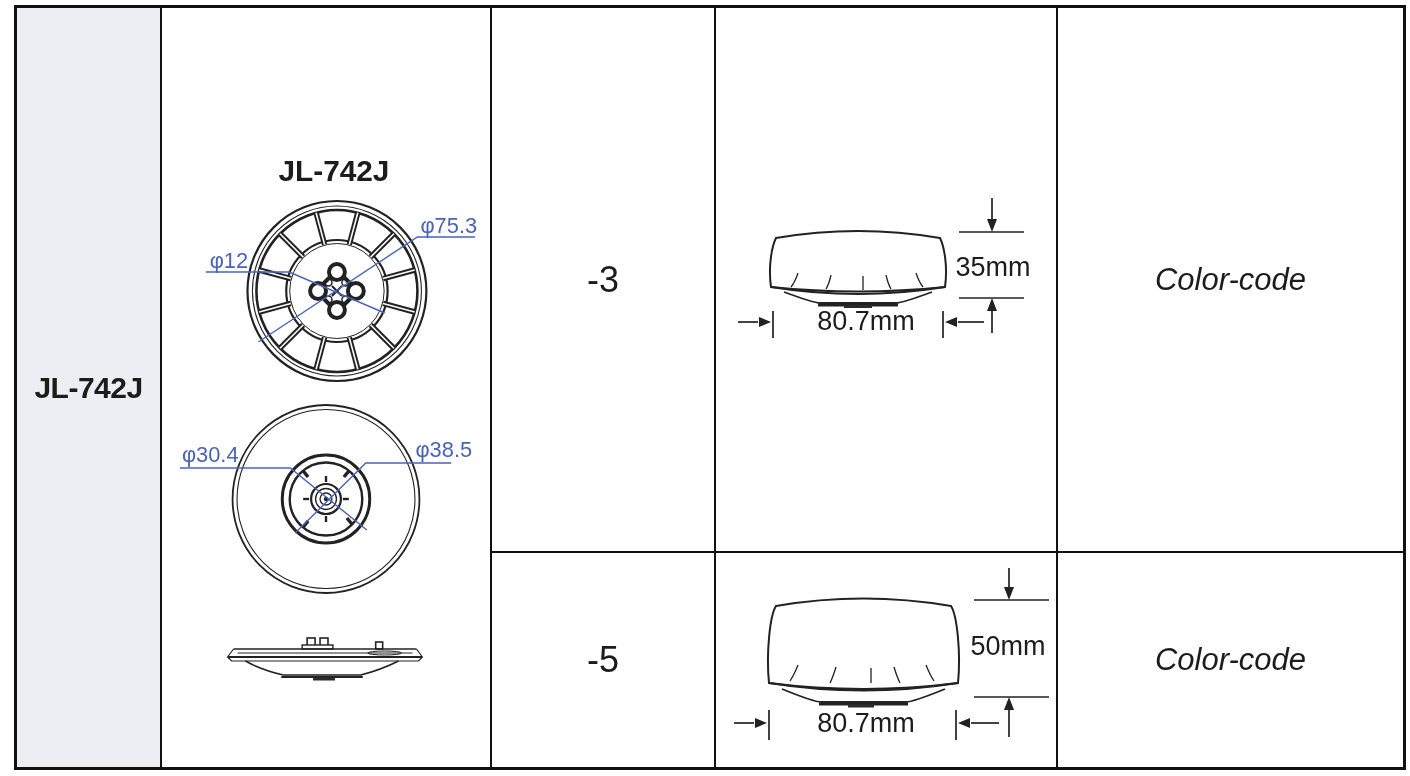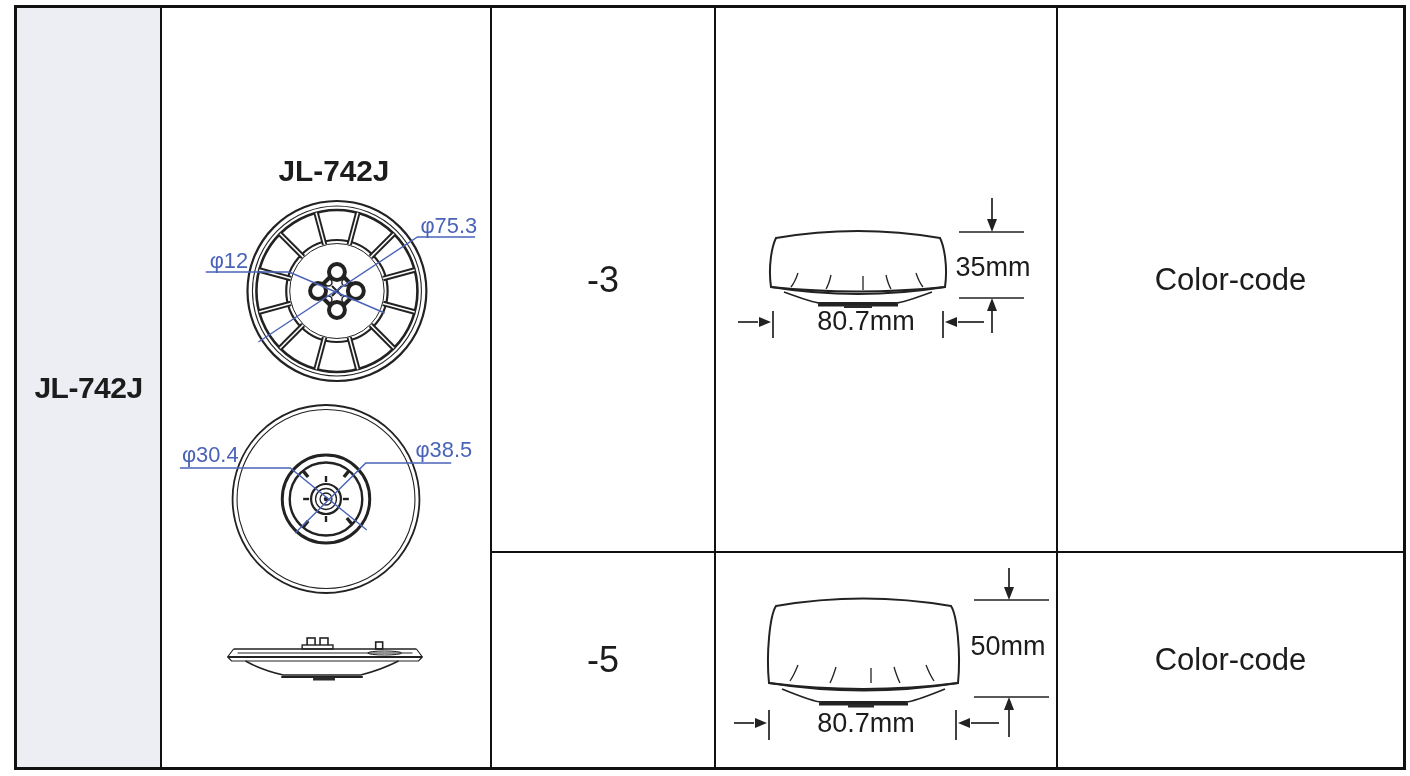--- a/index.html
+++ b/index.html
@@ -15,21 +15,21 @@
     grid-template-columns:145px 330px 224px 342px auto;
     grid-template-rows:545px auto;
   }
   .cell { box-sizing:border-box; display:flex; align-items:center; justify-content:center; overflow:hidden; }
   .b-r { border-right:2px solid #111111; }
   .b-b { border-bottom:2px solid #111111; }
   .span2 { grid-row:1 / 3;align-items:center; }
   .model-cell { background:#eceef3; }
   .model-label { font-weight:bold; font-size:30px; letter-spacing:-0.5px; }
   .suffix { font-size:36px; }
-  .colorcode { font-size:31px; }
+  .colorcode { font-size:31px;font-style:italic; }
   svg { display:block; width:100%; height:100%; }
   .ln  { stroke:#222222; fill:none; }
   .lnf { stroke:#222222; fill:#ffffff; }
   .blu { stroke:#4a63b8; fill:none; stroke-width:1.4; }
   .t-title { font-size:30px; font-weight:bold; fill:#1c1c1c; }
   .t-dim   { font-size:27px; fill:#1c1c1c; }
   .t-blue  { font-size:22px; fill:#4a63b8; }
   text { font-family:"Liberation Sans", sans-serif; }
 </style>
 </head>

